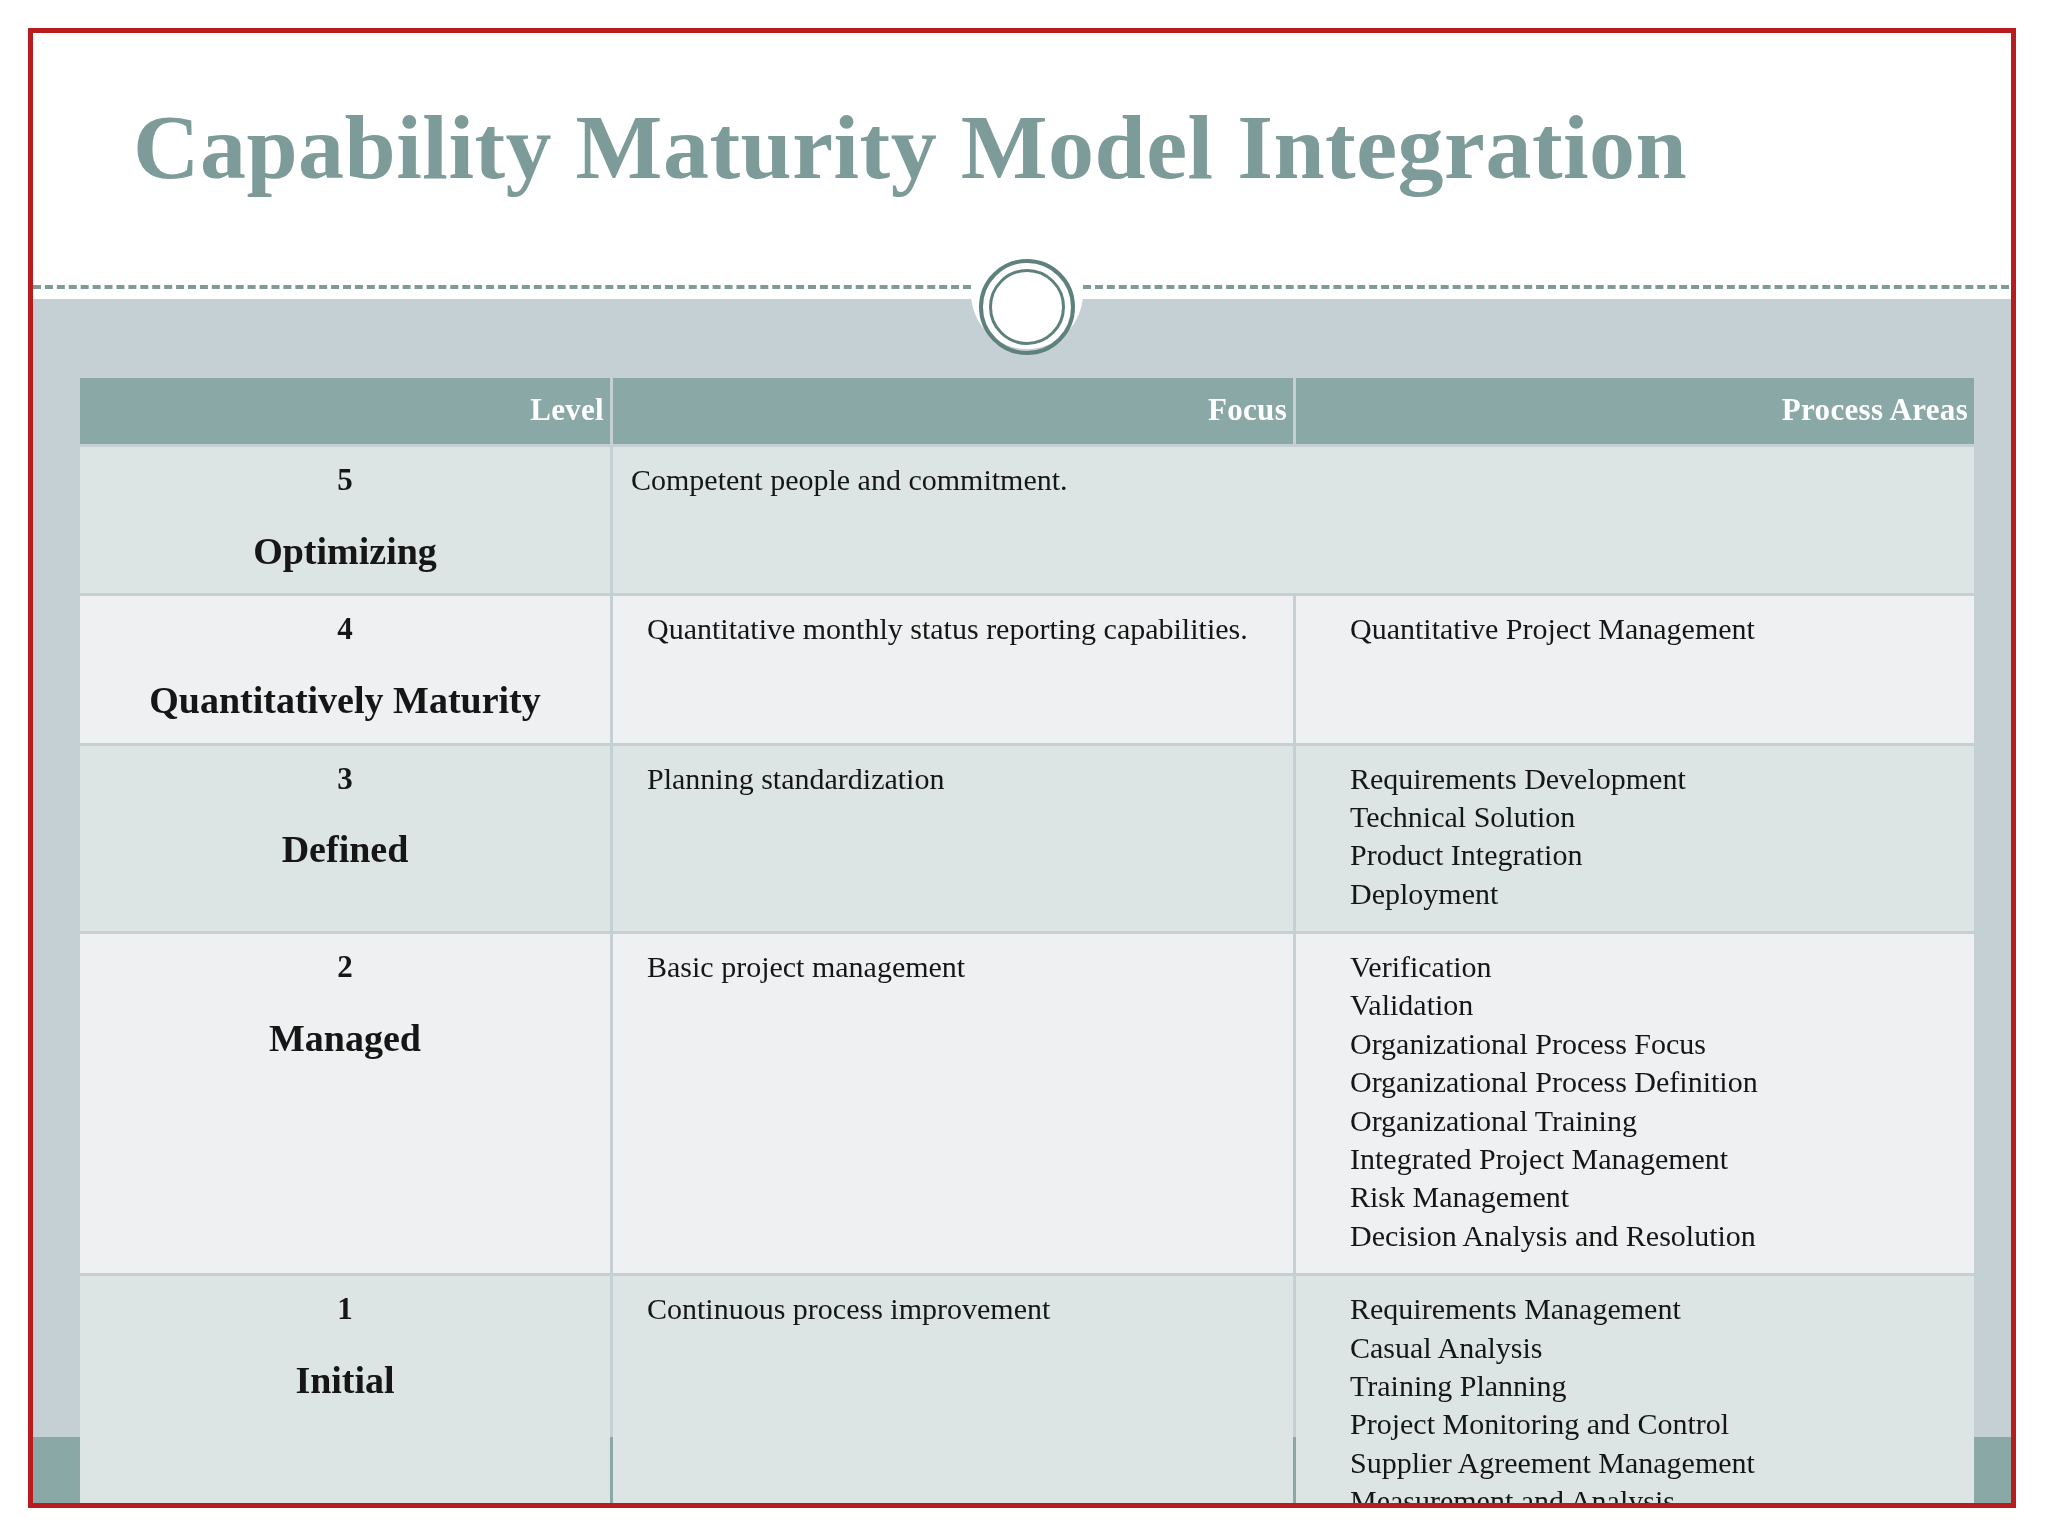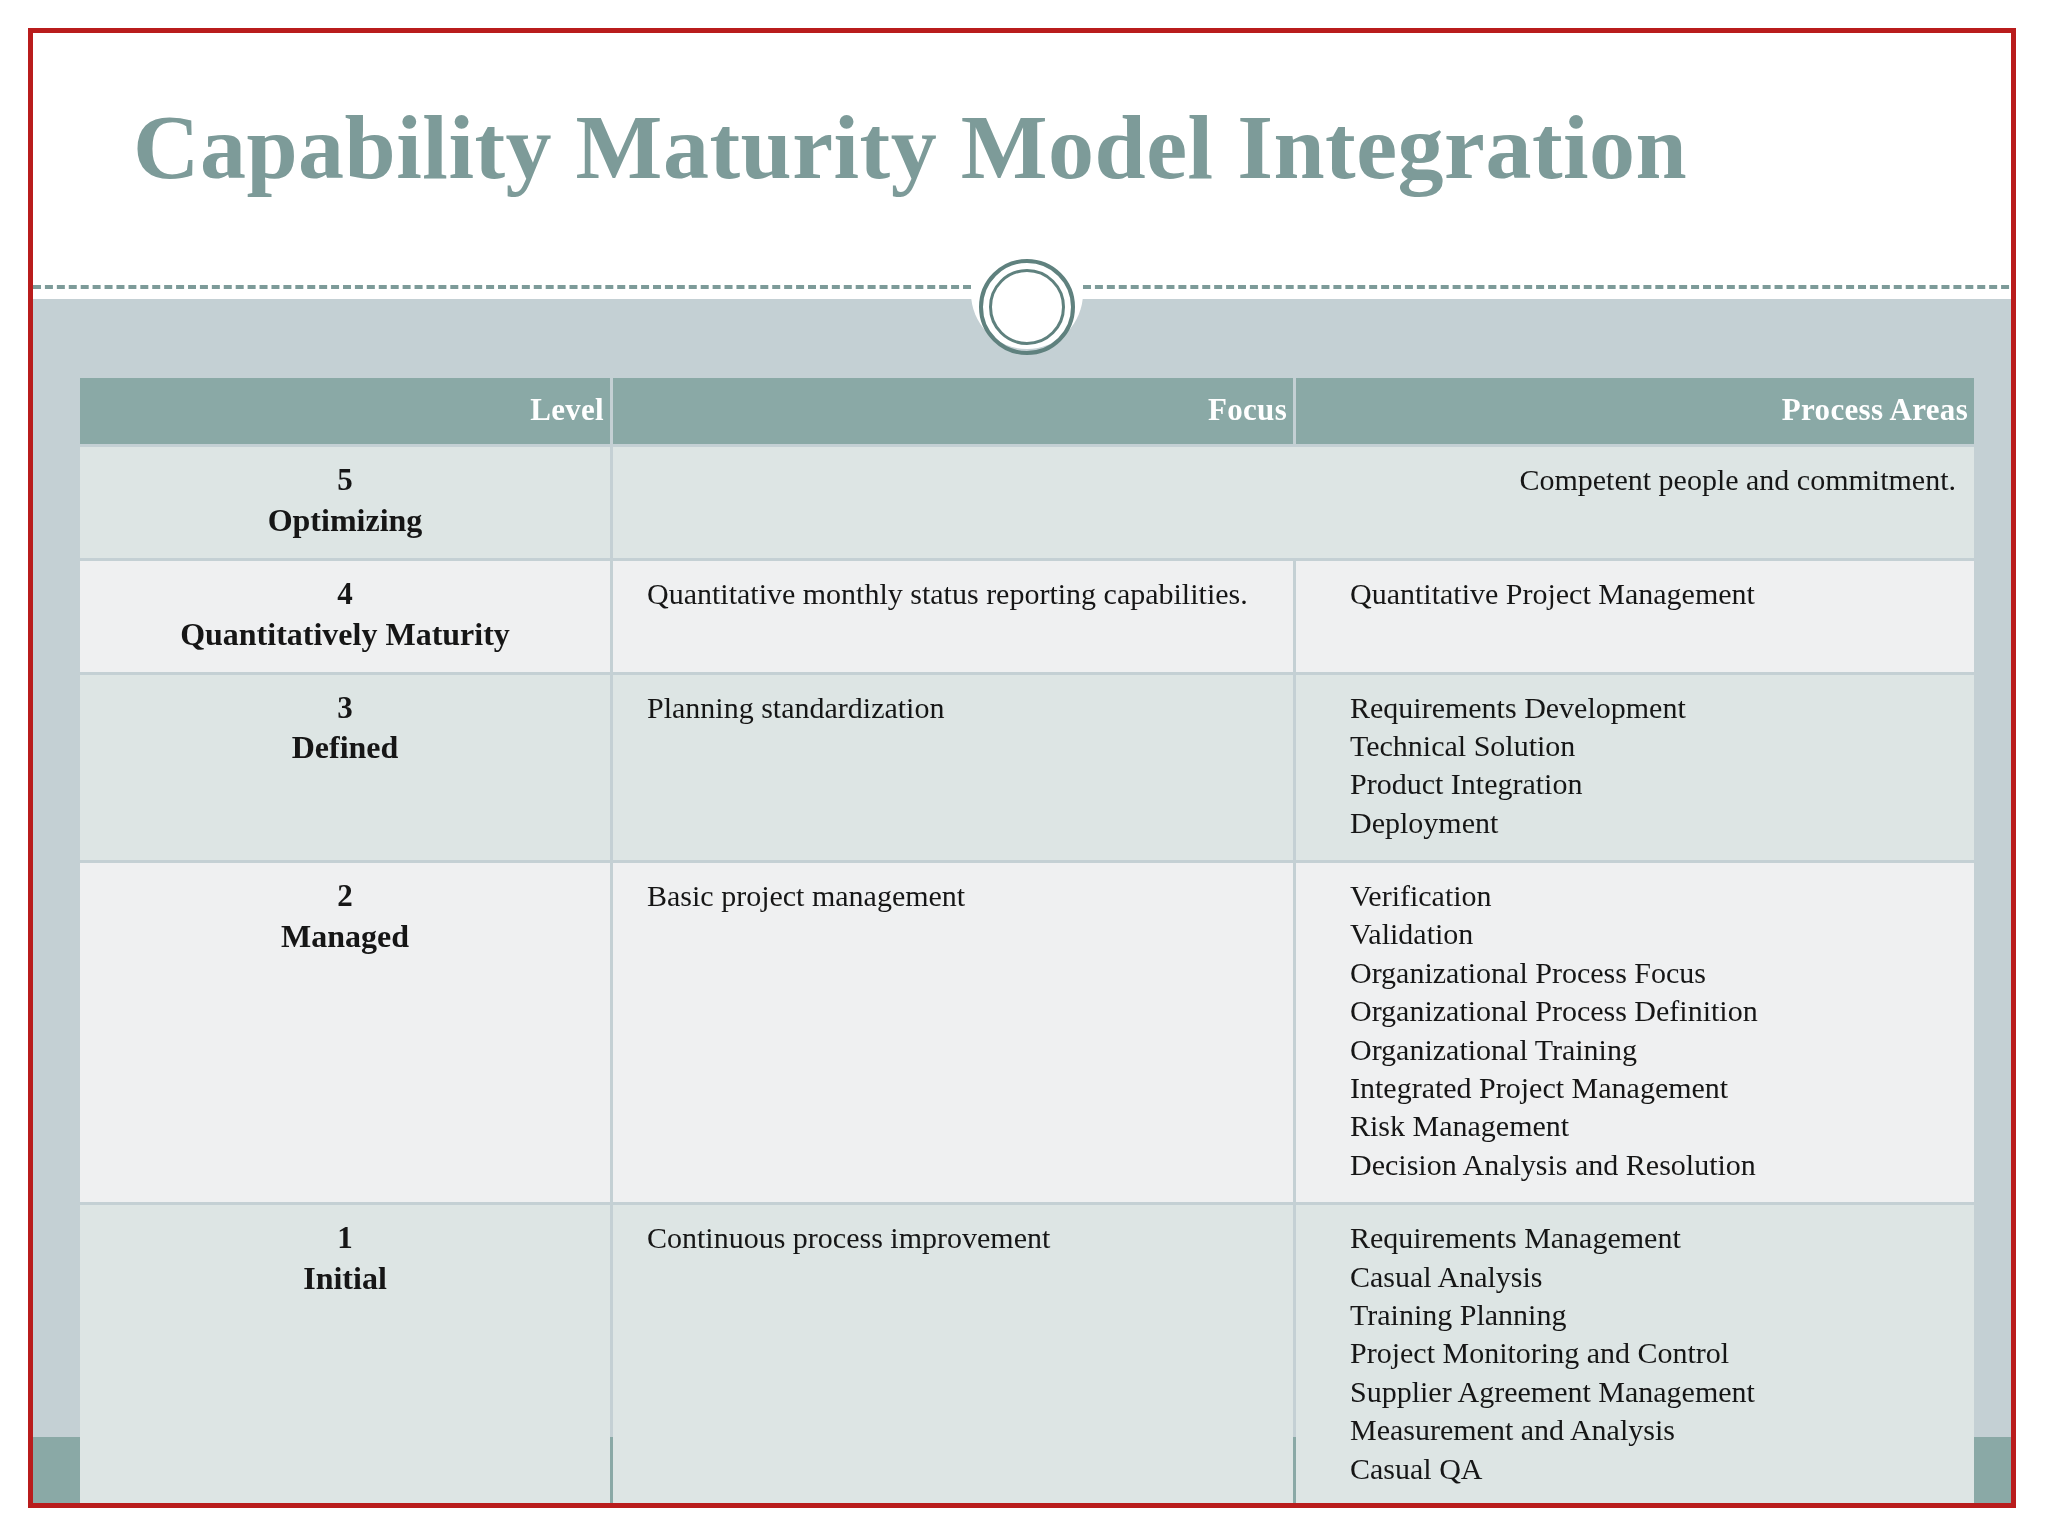--- a/index.html
+++ b/index.html
@@ -157,25 +157,26 @@
     font-weight: bold;
     padding-top: 16px;
   }
   td.level-cell .lvl-num {
     display: block;
     font-size: 31px;
     line-height: 1.25;
   }
   td.level-cell .lvl-name {
     display: block;
-    font-size: 32px;
+    font-size: 38px;
     line-height: 1.25;
+    margin-top: 28px;
   }
   td.span-cell {
-    text-align: right;
+    text-align: left;
   }
   .pa-list { display: block; }
   .pa-list span { display: block; margin-left: 36px; }
   .focus-text { display: block; margin-left: 16px; }
 </style>
 </head>
 <body>
 
 <div class="slide">
 

